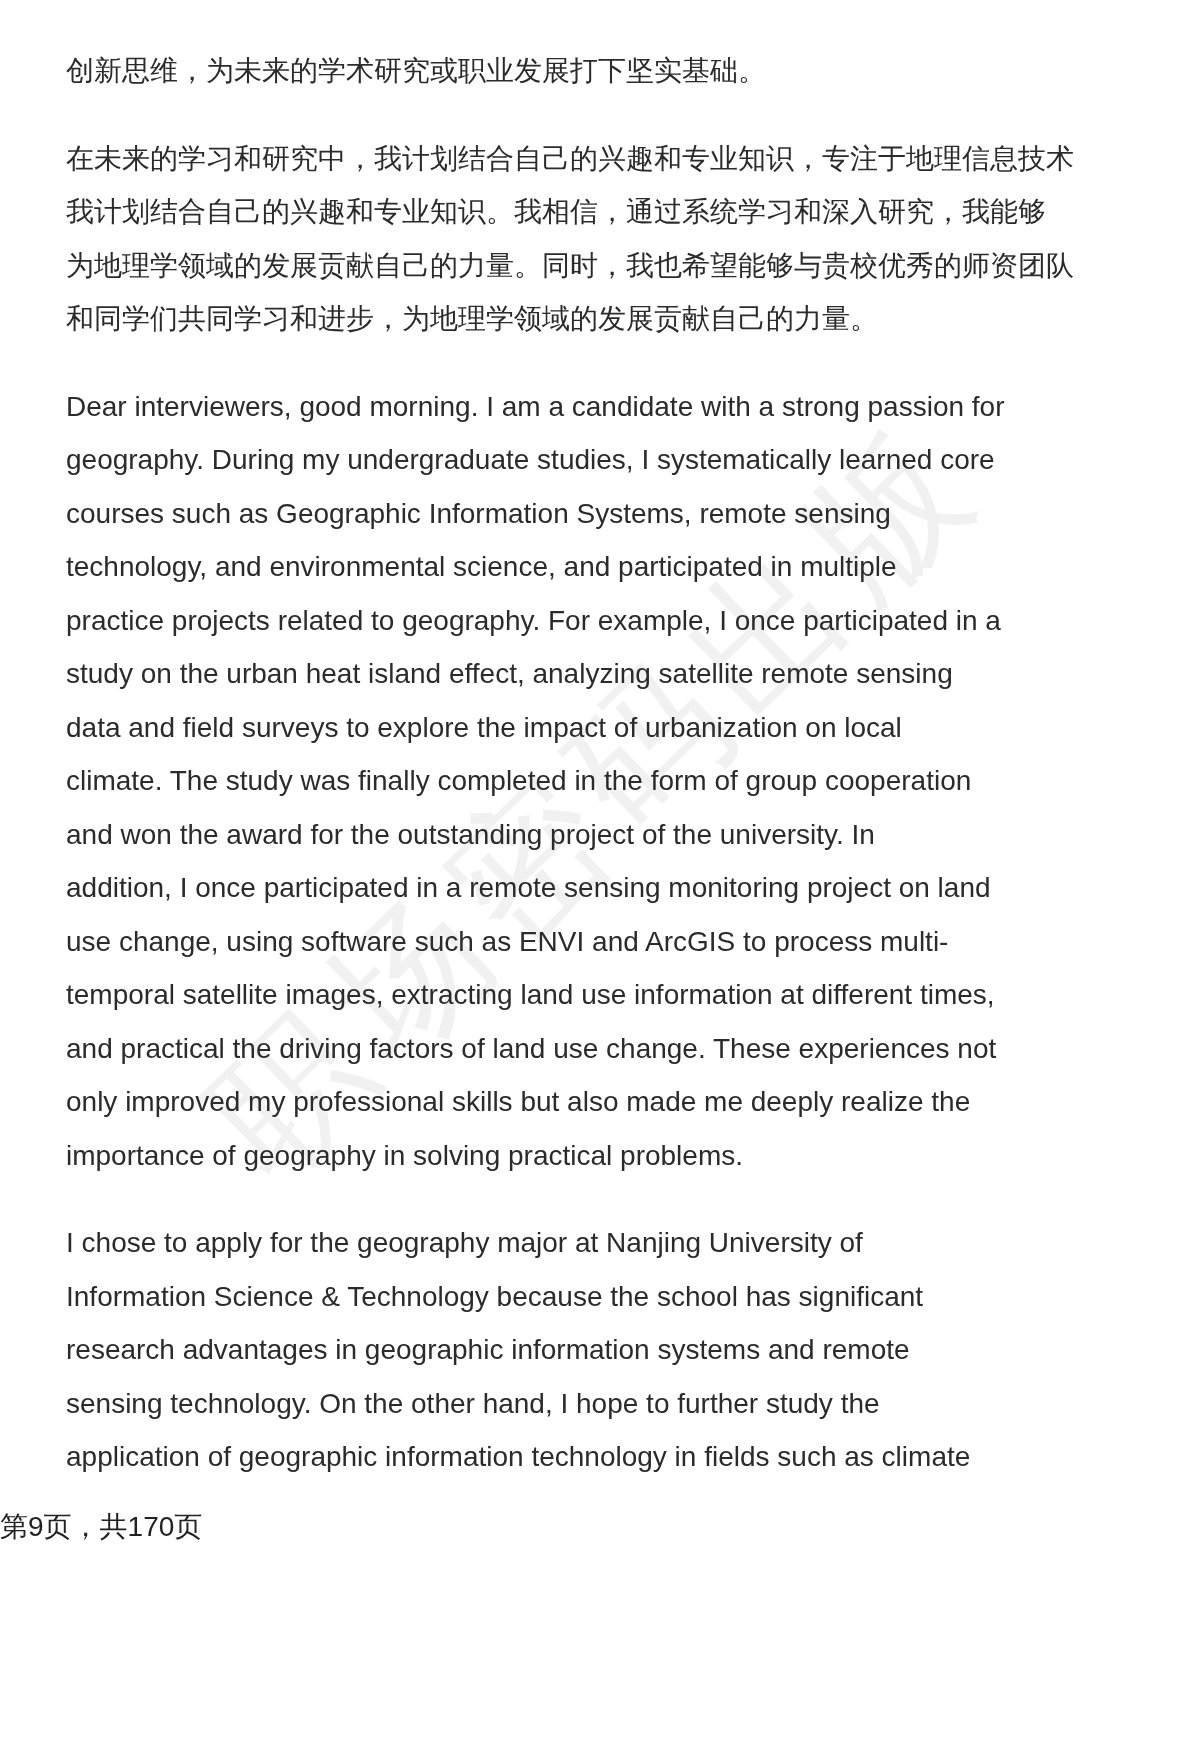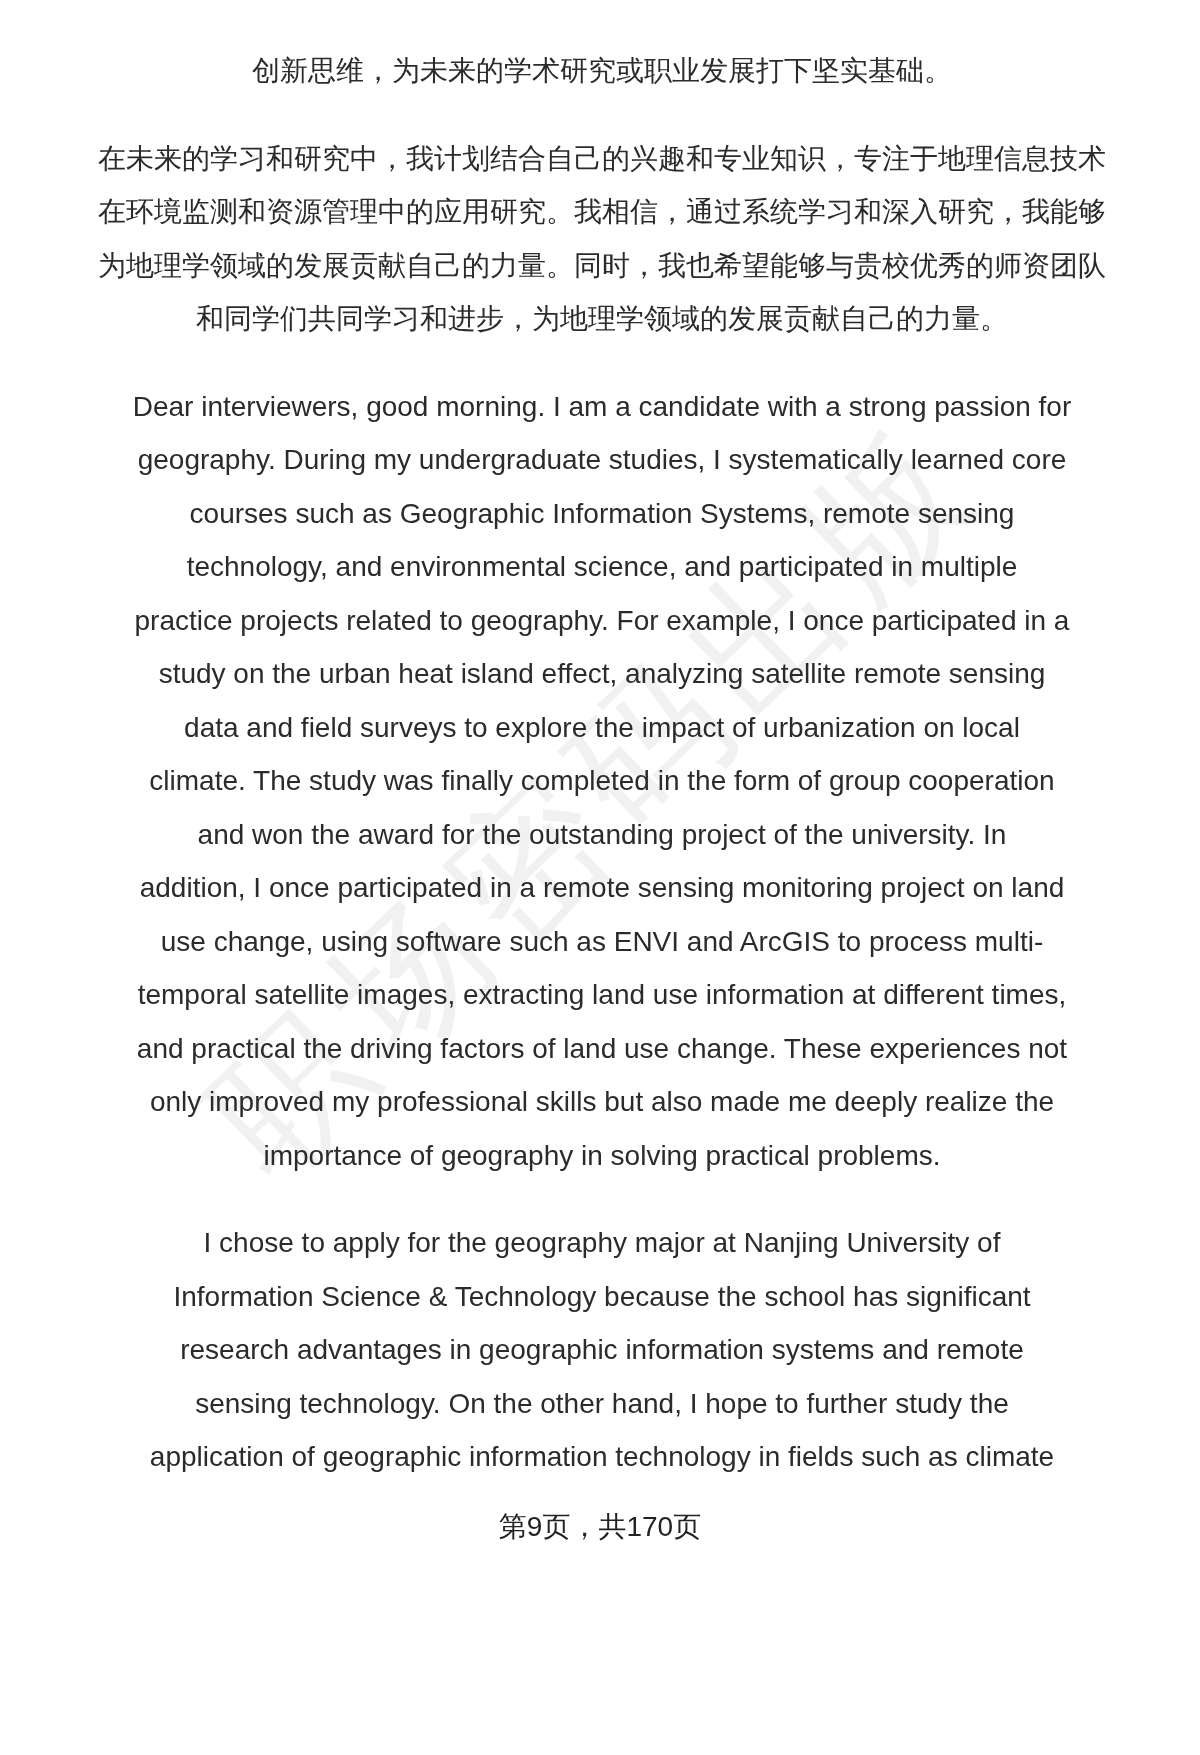--- a/index.html
+++ b/index.html
@@ -35,35 +35,33 @@
   .content {
     position: absolute;
     left: 66px;
     top: 44px;
     width: 1072px;
     font-size: 28px;
     z-index: 1;
   }
   .para {
     margin: 0 0 34px 0;
-    text-align: center;
   }
   .para:last-child {
     margin-bottom: 0;
   }
   .line {
     line-height: 53.5px;
     white-space: nowrap;
   }
   .footer {
     position: absolute;
     top: 1506px;
     left: 0;
     width: 100%;
-    text-align: center;
     font-size: 28px;
     line-height: 42px;
     z-index: 1;
     color: #222222;
   }
 </style>
 </head>
 <body>
 
 <div class="page">
@@ -71,21 +69,21 @@
   <div class="watermark">职场密码出版</div>
 
   <div class="content">
 
     <div class="para">
         <div class="line">创新思维，为未来的学术研究或职业发展打下坚实基础。</div>
       </div>
 
     <div class="para">
         <div class="line">在未来的学习和研究中，我计划结合自己的兴趣和专业知识，专注于地理信息技术</div>
-        <div class="line">在环境监测和资源管理中的应用研究。我相信，通过系统学习和深入研究，我能够</div>
+        <div class="line">我计划结合自己的兴趣和专业知识。我相信，通过系统学习和深入研究，我能够</div>
         <div class="line">为地理学领域的发展贡献自己的力量。同时，我也希望能够与贵校优秀的师资团队</div>
         <div class="line">和同学们共同学习和进步，为地理学领域的发展贡献自己的力量。</div>
       </div>
 
     <div class="para">
       <div>
           <div class="line">Dear interviewers, good morning. I am a candidate with a strong passion for</div>
           <div class="line">geography. During my undergraduate studies, I systematically learned core</div>
           <div class="line">courses such as Geographic Information Systems, remote sensing</div>
           <div class="line">technology, and environmental science, and participated in multiple</div>

